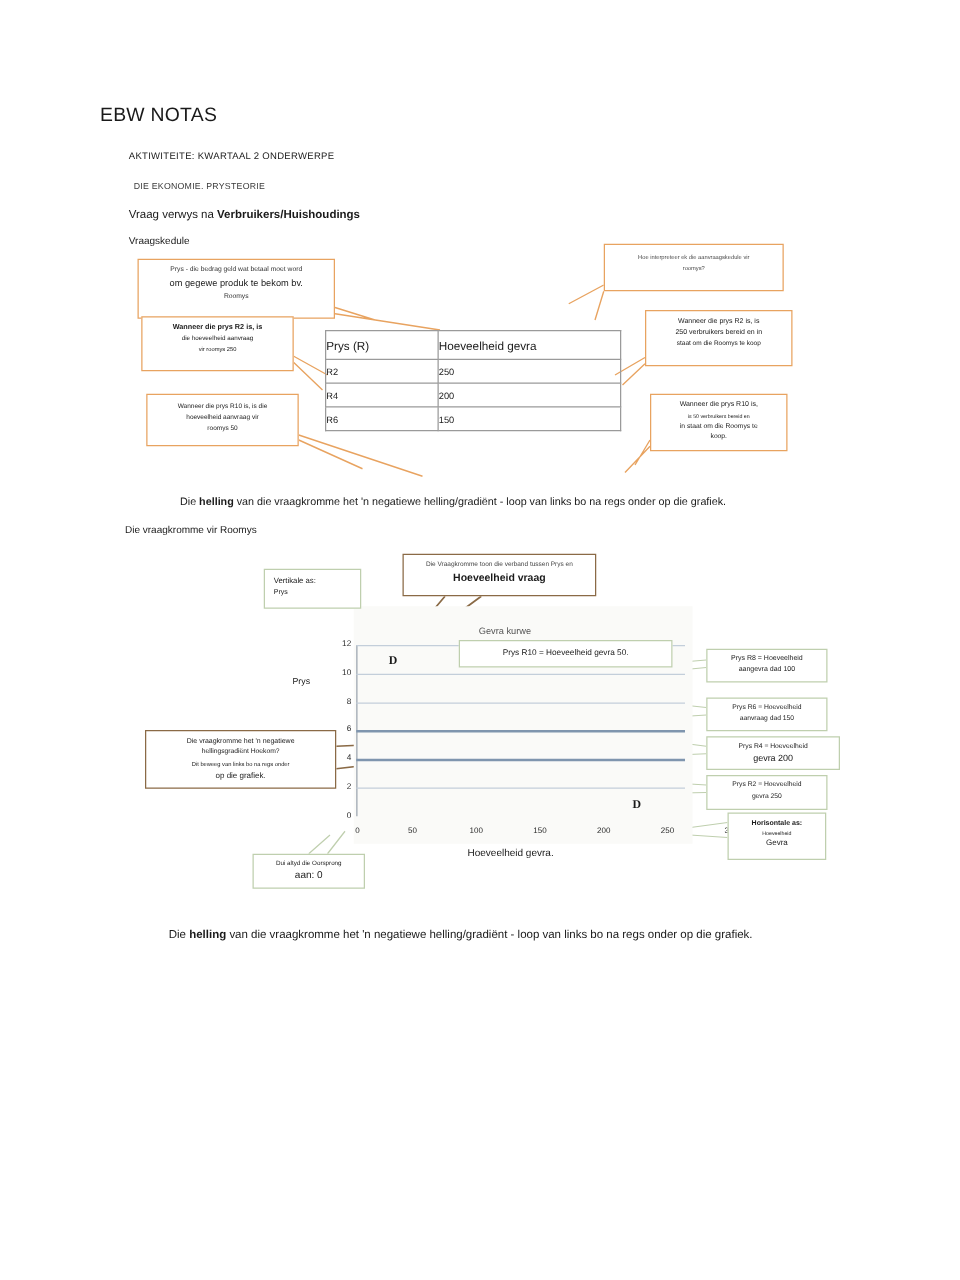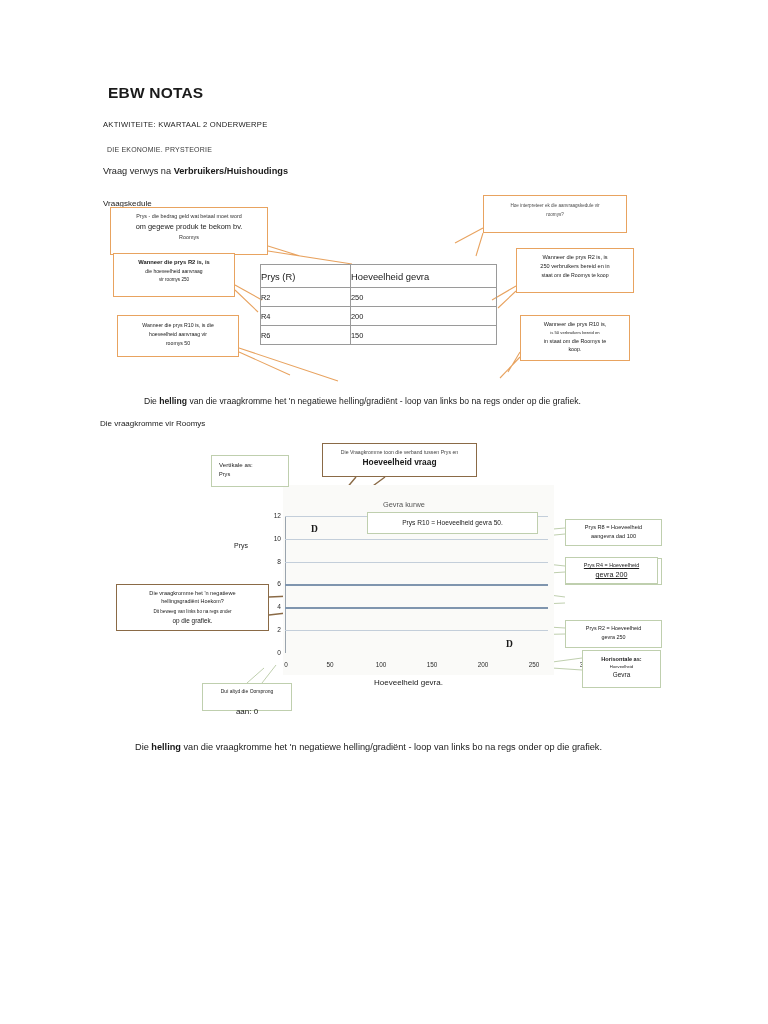--- a/index.html
+++ b/index.html
@@ -3,26 +3,26 @@
 <meta charset="utf-8">
 <style>
   html, body { margin:0; padding:0; background:#ffffff; }
   body {
     width:768px; height:1024px; position:relative; overflow:hidden;
     font-family:"Liberation Sans", sans-serif; color:#1a1a1a;
   }
   .page { position:absolute; inset:0; background:#fff; }
 
   
-  #doc-title { position:absolute; left:108px; top:84px; font-size:15.5px; font-weight:700; letter-spacing:.2px; }
+  #doc-title { position:absolute; left:80px; top:84px; font-size:15.5px; font-weight:400; letter-spacing:.2px; }
   #line-activity { position:absolute; left:103px; top:120px; font-size:7.6px; letter-spacing:.25px; }
   #line-economy  { position:absolute; left:107px; top:146px; font-size:7px; color:#3a3a3a; letter-spacing:.2px; }
   #line-demand   { position:absolute; left:103px; top:166px; font-size:9.2px; }
   #line-demand b { font-weight:700; }
-  #line-schedule { position:absolute; left:103px; top:188px; font-size:8px;margin-top:11px; }
+  #line-schedule { position:absolute; left:103px; top:188px; font-size:8px; }
 
   
   .callout { position:absolute; box-sizing:border-box; background:#fff; text-align:center; }
   .callout .l1, .callout .l2, .callout .l3 { display:block; }
   .or { border:1.1px solid #E8A360; }
   .gr { border:1px solid #BFCFAE; }
   .br { border:1.4px solid #8A6A46; }
 
   
   svg.overlay { position:absolute; left:0; top:0; width:768px; height:1024px; pointer-events:none; }
@@ -99,40 +99,40 @@
 
   #co-r10-chart     { left:367px; top:512px; width:171px; height:22px; padding:6px 4px 0; }
   #co-r10-chart .l1 { font-size:6.6px; }
 
   #co-r8  { left:565px; top:519px; width:97px; height:27px; padding:4px 3px 0; }
   #co-r8 .l1 { font-size:5.6px; } #co-r8 .l2 { font-size:5.6px; margin-top:3px; }
 
   #co-r6  { left:565px; top:558px; width:97px; height:27px; padding:4px 3px 0; }
   #co-r6 .l1 { font-size:5.4px; } #co-r6 .l2 { font-size:5.4px; margin-top:3px; }
 
-  #co-r4  { left:565px; top:557px; width:93px; height:27px; padding:4px 3px 0;text-decoration:underline; }
+  #co-r4  { left:565px; top:589px; width:107px; height:27px; padding:4px 3px 0; }
   #co-r4 .l1 { font-size:5.4px; } #co-r4 .l2 { font-size:7.2px; margin-top:2px; }
 
   #co-r2c { left:565px; top:620px; width:97px; height:28px; padding:4px 3px 0; }
   #co-r2c .l1 { font-size:5.4px; } #co-r2c .l2 { font-size:5.4px; margin-top:3px; }
 
   #co-horiz-axis     { left:582px; top:650px; width:79px; height:38px; padding:5px 3px 0; }
   #co-horiz-axis .l1 { font-size:5.6px; font-weight:700; }
   #co-horiz-axis .l2 { font-size:4.2px; margin-top:2px; }
   #co-horiz-axis .l3 { font-size:6.4px; margin-top:2px; }
 
   #co-negative      { left:116px; top:584px; width:153px; height:47px; padding:5px 4px 0; }
   #co-negative .l1  { font-size:5.6px; }
   #co-negative .l2  { font-size:5.4px; margin-top:2px; }
   #co-negative .l3  { font-size:4.6px; margin-top:5px; }
   #co-negative .l4  { display:block; font-size:6.4px; margin-top:3px; }
 
   #co-origin      { left:202px; top:683px; width:90px; height:28px; padding:4px 3px 0; }
   #co-origin .l1  { font-size:5px; }
-  #co-origin .l2  { font-size:8px; margin-top:13px; }
+  #co-origin .l2  { font-size:8px; margin-top:1px; }
 </style>
 </head>
 <body>
 
 <div class="page">
 
   <svg class="overlay" viewBox="0 0 768 1024">
     <g stroke="#E8A360" stroke-width="1.1" fill="none">
       <path d="M268,246 L300,256 M268,251 L352,264"></path>
       <path d="M235,285 L262,300 M235,290 L258,312"></path>

